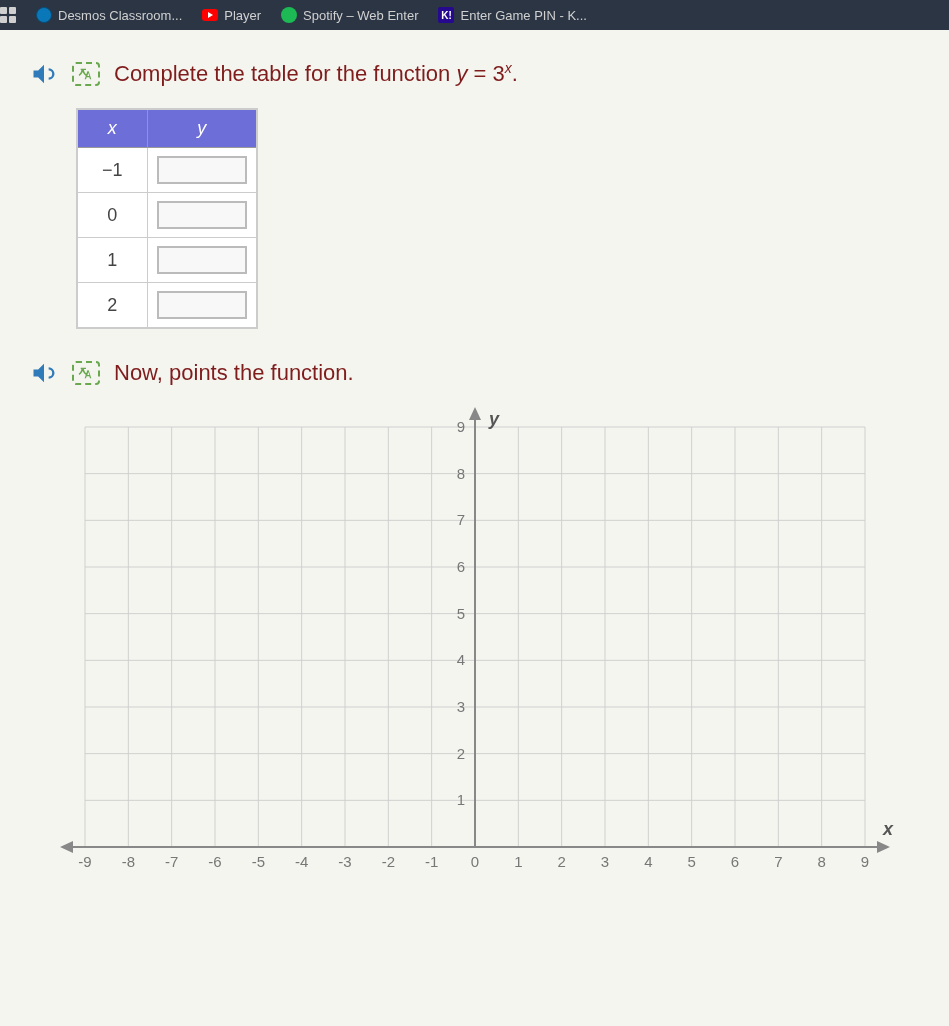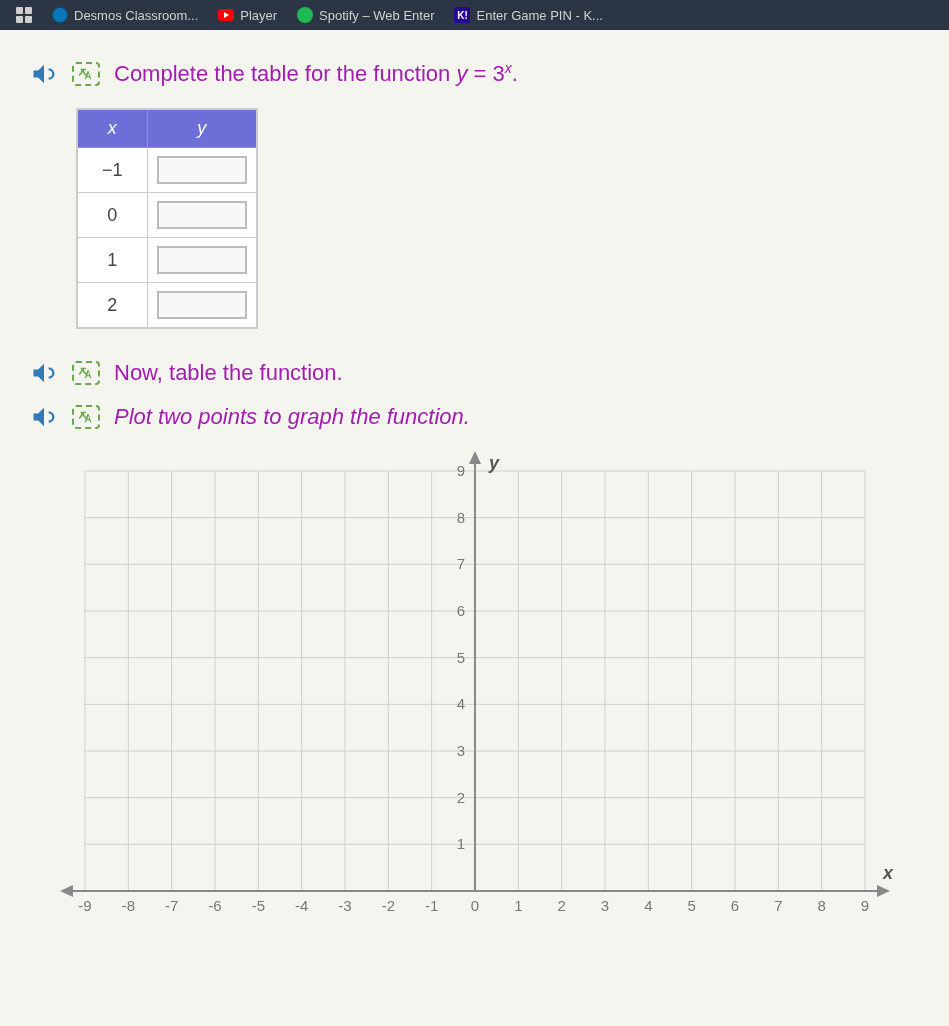--- a/index.html
+++ b/index.html
@@ -8,21 +8,21 @@
     background: #f5f5f0;
     width: 949px;
     height: 1026px;
     overflow: hidden;
   }
   .bookmarks-bar {
     height: 30px;
     background: #2b3544;
     display: flex;
     align-items: center;
-    padding: 0 16px;
+    padding: 0 0;
     gap: 20px;
     color: #d0d0d0;
     font-size: 13px;
   }
   .bookmark-item {
     display: flex;
     align-items: center;
     gap: 6px;
     cursor: pointer;
     white-space: nowrap;
@@ -56,21 +56,21 @@
 
   .content {
     padding: 30px 30px 0 30px;
   }
   .instruction-row {
     display: flex;
     align-items: center;
     gap: 14px;
     margin-bottom: 20px;
     font-size: 22px;
-    color: #a21caf;
+    color: #7f1d1d;
   }
   .instruction-row.sub { margin-bottom: 16px; }
   .speaker-icon {
     width: 28px;
     height: 28px;
     color: #2f7ab8;
     flex-shrink: 0;
   }
   .cc-icon {
     width: 28px;
@@ -226,35 +226,23 @@
   <div class="instruction-row sub">
     <svg class="speaker-icon" viewBox="0 0 24 24">
       <path fill="currentColor" d="M3 9v6h4l5 5V4L7 9H3z"></path>
       <path fill="currentColor" d="M16 7a5 5 0 010 10v-2a3 3 0 000-6V7z"></path>
     </svg>
     <div class="cc-icon">
       <svg viewBox="0 0 24 24">
           <path fill="#6aa84f" d="M4 4h8v2H9c0 2 1 5 4 7l-1 2c-3-2-4-4-5-6-1 2-2 4-5 6l-1-2c3-2 4-5 4-7H4V4zm10 4h2l4 12h-2l-1-3h-4l-1 3h-2l4-12zm0 7h3l-1.5-4.5L14 15z"></path>
         </svg>
     </div>
-    <span>Now, table the function.</span>
-  </div>
-
-  <div class="instruction-row sub">
-    <svg class="speaker-icon" viewBox="0 0 24 24">
-      <path fill="currentColor" d="M3 9v6h4l5 5V4L7 9H3z"></path>
-      <path fill="currentColor" d="M16 7a5 5 0 010 10v-2a3 3 0 000-6V7z"></path>
-    </svg>
-    <div class="cc-icon">
-      <svg viewBox="0 0 24 24">
-          <path fill="#6aa84f" d="M4 4h8v2H9c0 2 1 5 4 7l-1 2c-3-2-4-4-5-6-1 2-2 4-5 6l-1-2c3-2 4-5 4-7H4V4zm10 4h2l4 12h-2l-1-3h-4l-1 3h-2l4-12zm0 7h3l-1.5-4.5L14 15z"></path>
-        </svg>
-    </div>
-    <span class="italic">Plot two points to graph the function.</span>
-  </div>
+    <span>Now, points the function.</span>
+  </div>
+
 
   <div class="graph-container">
     <svg class="graph-svg" id="graph-svg">
         <line x1="40" y1="440" x2="40" y2="20" class="grid-line"></line>
         <line x1="83.33333333333333" y1="440" x2="83.33333333333333" y2="20" class="grid-line"></line>
         <line x1="126.66666666666666" y1="440" x2="126.66666666666666" y2="20" class="grid-line"></line>
         <line x1="170" y1="440" x2="170" y2="20" class="grid-line"></line>
         <line x1="213.33333333333331" y1="440" x2="213.33333333333331" y2="20" class="grid-line"></line>
         <line x1="256.6666666666667" y1="440" x2="256.6666666666667" y2="20" class="grid-line"></line>
         <line x1="300" y1="440" x2="300" y2="20" class="grid-line"></line>

